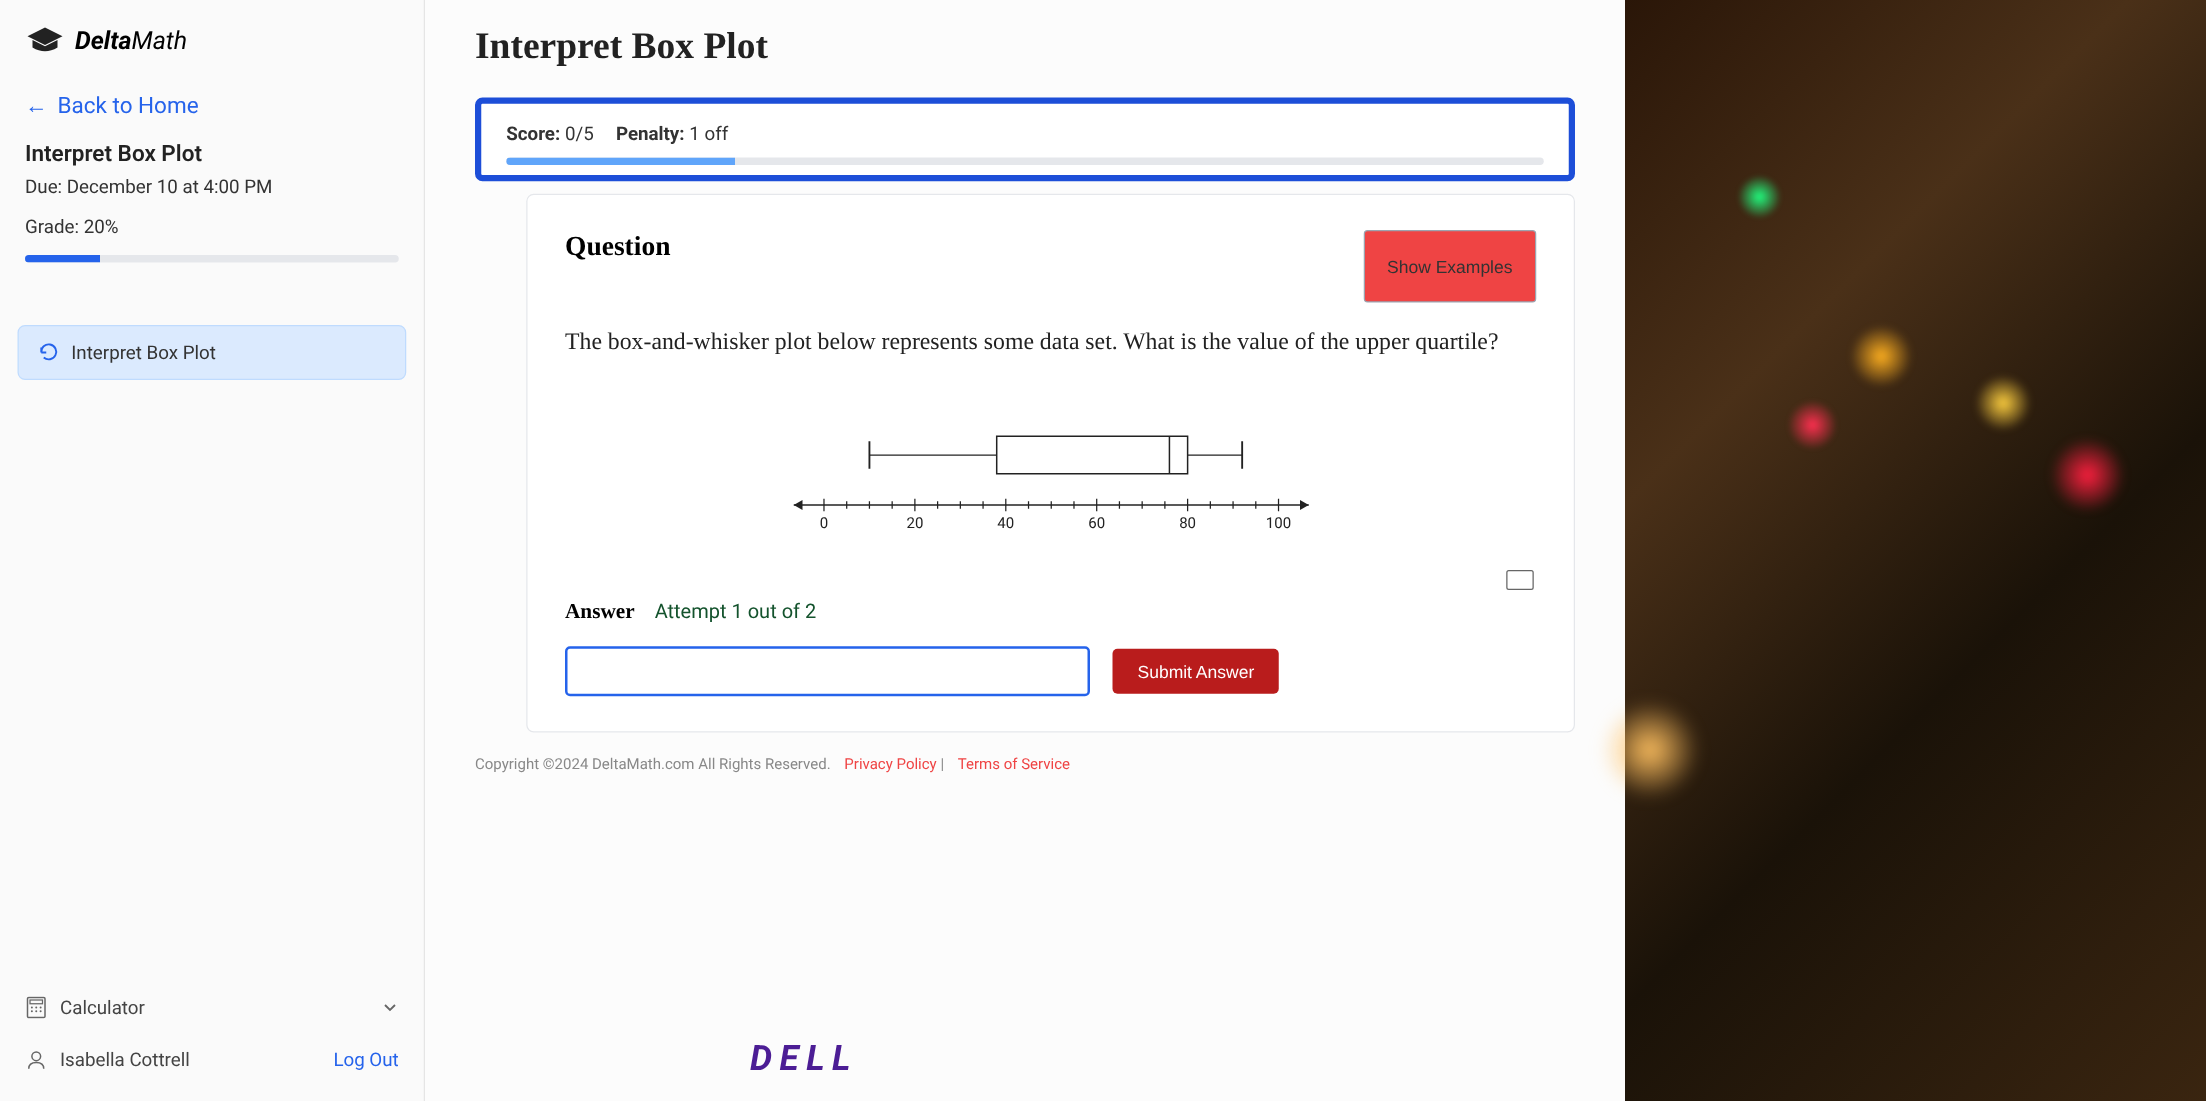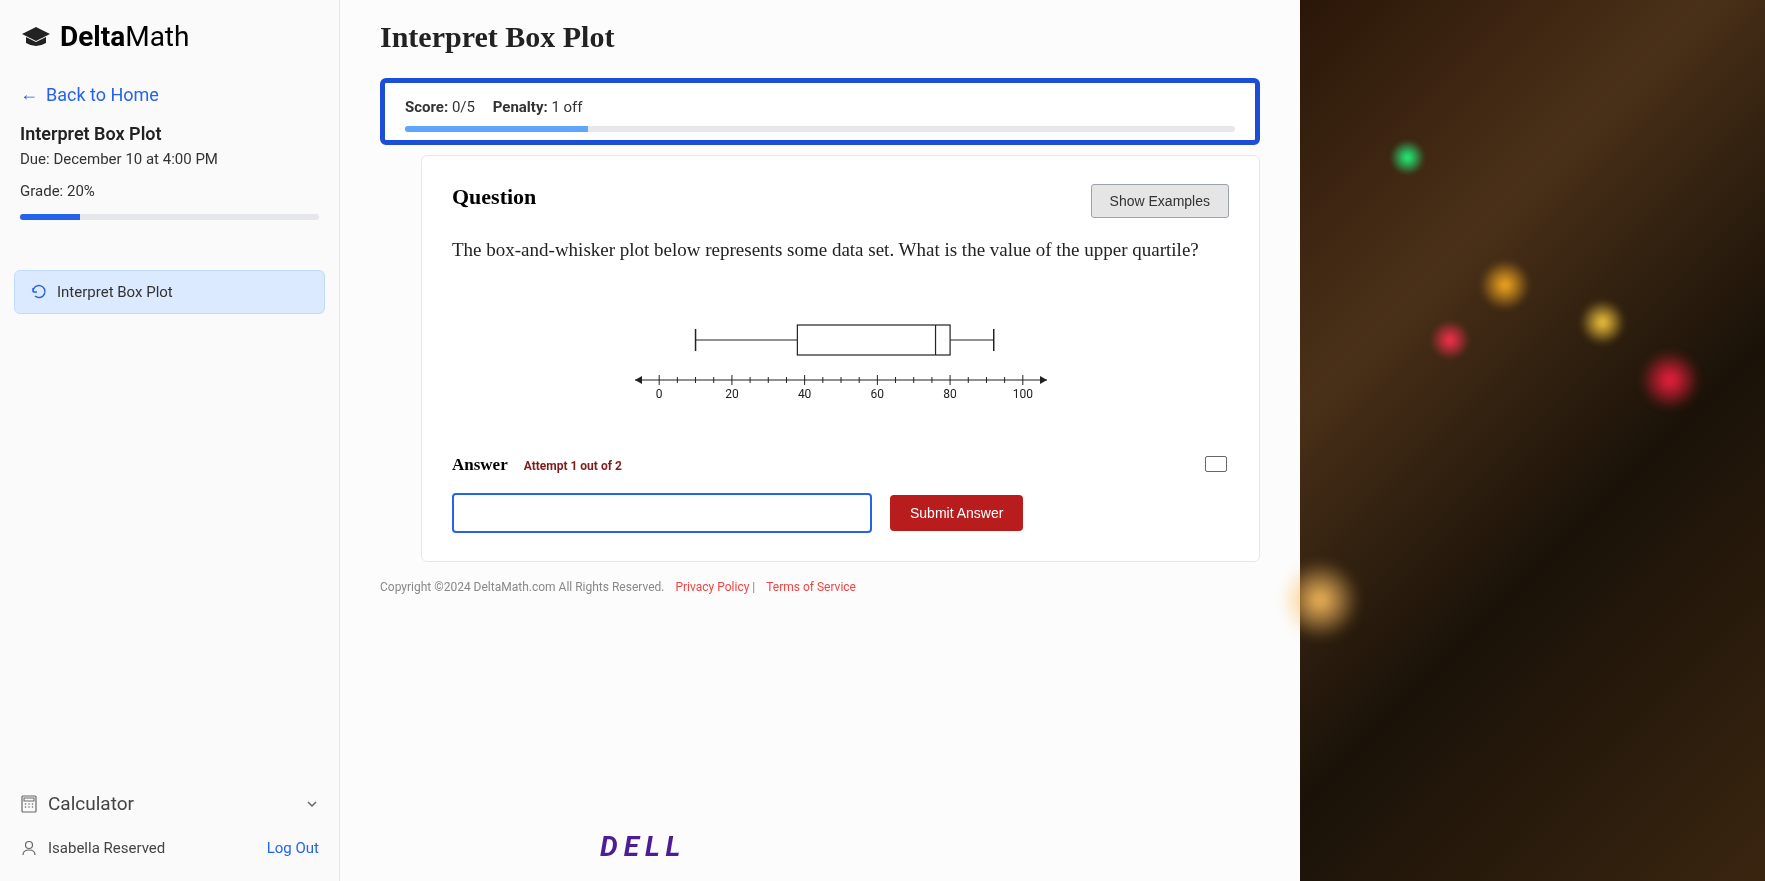--- a/index.html
+++ b/index.html
@@ -1,55 +1,55 @@
 <!DOCTYPE html>
 <html><head>
 <meta charset="utf-8">
 <style>
 * { margin: 0; padding: 0; box-sizing: border-box; }
 body { font-family: -apple-system, BlinkMacSystemFont, "Segoe UI", Roboto, sans-serif; background: #f5f5f5; width: 1765px; height: 881px; overflow: hidden; position: relative; }
 .app { display: flex; height: 100%; background: #fff; width: 1300px; }
 .sidebar { width: 340px; background: #fafafa; border-right: 1px solid #e5e5e5; display: flex; flex-direction: column; padding: 12px 0; }
-.logo { display: flex; align-items: center; gap: 8px; padding: 8px 20px 20px 20px; font-size: 28px; }
+.logo { display: flex; align-items: center; gap: 8px; padding: 8px 20px 20px 20px; font-size: 20px; font-style: italic; }
 .logo svg { width: 32px; height: 24px; }
 .logo .bold { font-weight: 700; }
 .logo .light { font-weight: 400; }
 .back-link { color: #2563eb; font-size: 18px; padding: 10px 20px 18px 20px; display: flex; align-items: center; gap: 8px; cursor: pointer; }
 .assign-block { padding: 0 20px 14px 20px; }
 .assign-title { font-size: 18px; font-weight: 600; color: #222; margin-bottom: 6px; }
 .assign-due { font-size: 15px; color: #333; }
 .assign-due .lbl { font-weight: 400; }
 .grade-block { padding: 0 20px 8px 20px; font-size: 15px; color: #333; }
 .grade-bar { margin: 6px 20px 20px 20px; height: 6px; background: #e5e7eb; border-radius: 3px; overflow: hidden; }
 .grade-bar-fill { height: 100%; background: #2563eb; width: 20%; }
 .topic-item { margin: 30px 14px; padding: 12px 16px; background: #dbeafe; border: 1px solid #bfdbfe; border-radius: 6px; display: flex; align-items: center; gap: 10px; font-size: 15px; color: #333; cursor: pointer; }
 .topic-item svg { width: 16px; height: 16px; }
 .sidebar-spacer { flex: 1; }
-.calc-row { padding: 12px 20px; display: flex; align-items: center; gap: 10px; font-size: 19px; color: #444; cursor: pointer; justify-content: space-between; }
+.calc-row { padding: 12px 20px; display: flex; align-items: center; gap: 10px; font-size: 15px; color: #444; cursor: pointer; justify-content: space-between; }
 .calc-left { display:flex; align-items:center; gap:10px; }
 .user-row { padding: 12px 20px; display: flex; align-items: center; justify-content: space-between; font-size: 15px; color: #444; }
 .user-left { display: flex; align-items: center; gap: 10px; }
 .logout { color: #2563eb; font-size: 15px; cursor: pointer; }
 .main { flex: 1; padding: 20px 40px 10px 40px; display: flex; flex-direction: column; background: #fcfcfc; }
 .page-title { font-family: Georgia, "Times New Roman", serif; font-size: 30px; font-weight: 700; color: #222; margin-bottom: 24px; }
 .score-bar { background: #fff; border: 5px solid #1d4ed8; border-radius: 6px; padding: 14px 20px 8px 20px; margin-bottom: 10px; }
 .score-text { font-size: 15px; color: #333; }
 .score-text .lbl { font-weight: 700; }
 .score-text .pen { margin-left: 14px; }
 .score-prog { height: 6px; background: #e5e7eb; border-radius: 3px; margin-top: 10px; overflow: hidden; }
 .score-prog-fill { height: 100%; width: 22%; background: #60a5fa; }
 .question-card { background: #fff; border: 1px solid #e5e7eb; border-radius: 6px; padding: 28px 30px; position: relative; margin-left: 41px; }
 .q-header { display: flex; justify-content: space-between; align-items: flex-start; margin-bottom: 18px; }
 .q-label { font-family: Georgia, serif; font-size: 22px; font-weight: 700; }
-.examples-btn { border: 1px solid #9ca3af; background: #e5e5e5; padding: 8px 18px; font-size: 14px; border-radius: 3px; cursor: pointer; color: #333; }
+.examples-btn { border: 1px solid #9ca3af; background: #ef4444; padding: 20px 18px; font-size: 14px; border-radius: 3px; cursor: pointer; color: #333; }
 .q-text { font-family: Georgia, "Times New Roman", serif; font-size: 19px; color: #222; line-height: 1.5; margin-bottom: 30px; }
 .plot-wrap { display: flex; justify-content: center; margin-bottom: 40px; }
 .answer-row { display: flex; align-items: baseline; gap: 16px; margin-bottom: 18px; }
 .answer-lbl { font-family: Georgia, serif; font-weight: 700; font-size: 17px; }
-.attempt { font-size: 12px; color: #7f1d1d; font-weight: bold; }
+.attempt { font-size: 16px; color: #14532d; }
 .input-row { display: flex; gap: 18px; align-items: center; }
 .answer-input { width: 420px; height: 40px; border: 2px solid #2563eb; border-radius: 4px; padding: 0 10px; font-size: 16px; outline: none; }
 .submit-btn { background: #b91c1c; color: #fff; border: none; border-radius: 4px; padding: 10px 20px; font-size: 14px; cursor: pointer; }
 .kbd-icon { position: absolute; right: 32px; top: 300px; width: 22px; height: 16px; border: 1.5px solid #666; border-radius: 2px; cursor: pointer; }
 .footer { font-size: 12px; color: #888; padding: 18px 0 4px 0; }
 .footer a { color: #ef4444; text-decoration: none; margin-left: 8px; }
 .photo-bg { position: absolute; left: 1300px; top: 0; width: 465px; height: 881px; background: linear-gradient(135deg, #2a1608 0%, #4a3018 30%, #1a1208 60%, #3a2510 100%); }
 .light1 { position:absolute; width:40px; height:40px; border-radius:50%; background: radial-gradient(circle, #ff3050 0%, rgba(255,48,80,0) 70%); left:130px; top:320px; filter:blur(2px); }
 .light2 { position:absolute; width:50px; height:50px; border-radius:50%; background: radial-gradient(circle, #ffb020 0%, rgba(255,176,32,0) 70%); left:180px; top:260px; filter:blur(3px); }
 .light3 { position:absolute; width:35px; height:35px; border-radius:50%; background: radial-gradient(circle, #20ff80 0%, rgba(32,255,128,0) 70%); left:90px; top:140px; filter:blur(2px); }
@@ -111,21 +111,21 @@
       <svg width="14" height="14" viewBox="0 0 14 14">
           <path d="M3 5 L7 9 L11 5" fill="none" stroke="#666" stroke-width="1.5"></path>
         </svg>
     </div>
     <div class="user-row">
       <div class="user-left">
         <svg width="18" height="18" viewBox="0 0 18 18">
             <circle cx="9" cy="6" r="3.5" fill="none" stroke="#666" stroke-width="1.2"></circle>
             <path d="M3 16 Q3 11 9 11 Q15 11 15 16" fill="none" stroke="#666" stroke-width="1.2"></path>
           </svg>
-        <span>Isabella Reserved</span>
+        <span>Isabella Cottrell</span>
       </div>
       <span class="logout">Log Out</span>
     </div>
   </div>
 
   <div class="main">
     <div class="page-title">Interpret Box Plot</div>
 
     <div class="score-bar">
       <span class="score-text">

